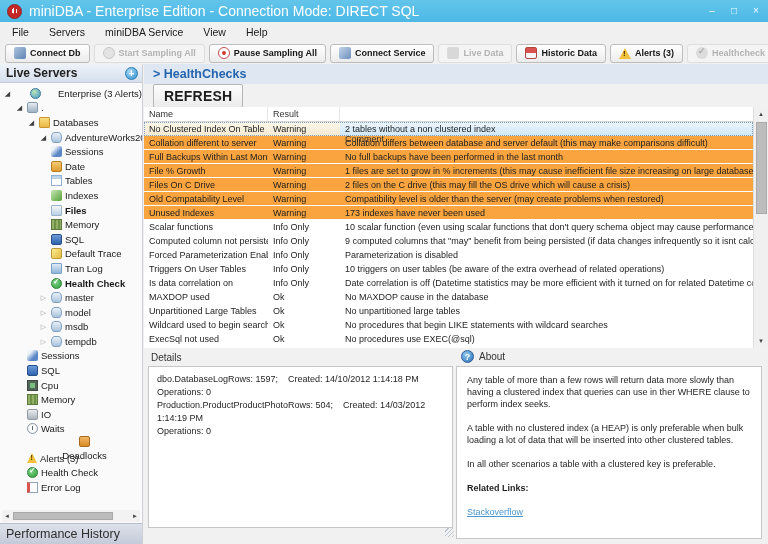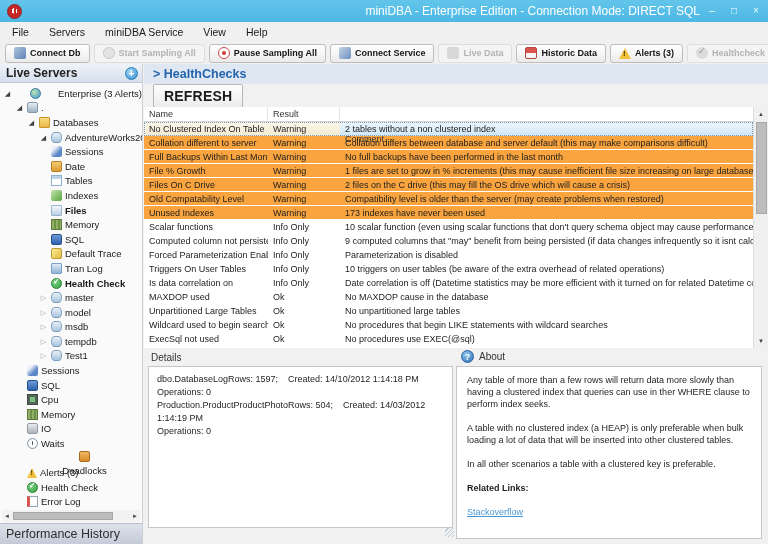--- a/index.html
+++ b/index.html
@@ -10,21 +10,21 @@
     -webkit-font-smoothing:antialiased;
   }
 
   
   .titlebar { position:absolute; left:0; top:0; right:0; height:22px;
     background:linear-gradient(#63c5ea,#4cb8e5); display:flex; align-items:center; padding:0 7px; gap:7px; }
   .logo { width:15px; height:15px; border-radius:50%; flex:none;
     background:radial-gradient(circle at 50% 45%, #ffffff 0 28%, #c62828 30%);
     border:1px solid #8e1f1f; position:relative; }
   .logo::after { content:""; position:absolute; left:6px; top:2px; width:2px; height:11px; background:#c62828; }
-  .title-text { color:#fff; font-size:12px; flex:1; white-space:nowrap; overflow:hidden;text-align:right; }
+  .title-text { color:#fff; font-size:14px; flex:1; white-space:nowrap; overflow:hidden; }
   .win-controls { display:flex; gap:12px; }
   .win-controls span { color:#f2fbff; font-size:10px; width:10px; text-align:center; line-height:20px; }
 
   
   .menubar { position:absolute; left:0; top:22px; right:0; height:20px; background:#f0f0f0;
     display:flex; align-items:center; font-size:10.5px; color:#1a1a1a; padding-left:2px; }
   .menu-item { padding:0 10px; height:100%; display:flex; align-items:center; cursor:default; }
 
   
   .toolbar { position:absolute; left:0; top:42px; right:0; height:22px; background:#f0f0f0;
@@ -282,25 +282,20 @@
         <div class="tree-item" style="padding-left: 39px;">
           <span class="tree-arrow collapsed">▷</span>
           <span class="ticon ti-database"></span>
           <span class="tree-label">msdb</span>
         </div>
         <div class="tree-item" style="padding-left: 39px;">
           <span class="tree-arrow collapsed">▷</span>
           <span class="ticon ti-database"></span>
           <span class="tree-label">tempdb</span>
         </div>
-        <div class="tree-item" style="padding-left: 39px;">
-          <span class="tree-arrow collapsed">▷</span>
-          <span class="ticon ti-database"></span>
-          <span class="tree-label">Test1</span>
-        </div>
         <div class="tree-item" style="padding-left: 27px;">
           <span class="ticon ti-sessions"></span>
           <span class="tree-label">Sessions</span>
         </div>
         <div class="tree-item" style="padding-left: 27px;">
           <span class="ticon ti-sql"></span>
           <span class="tree-label">SQL</span>
         </div>
         <div class="tree-item" style="padding-left: 27px;">
           <span class="ticon ti-cpu"></span>

